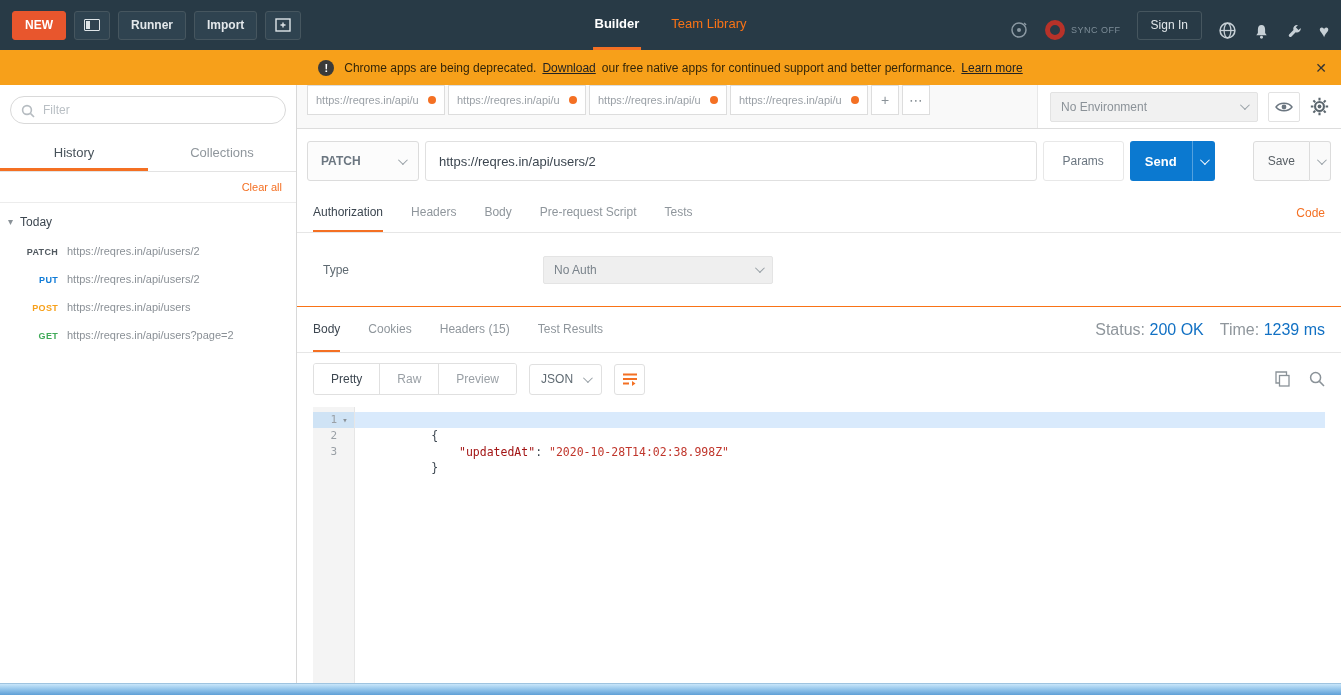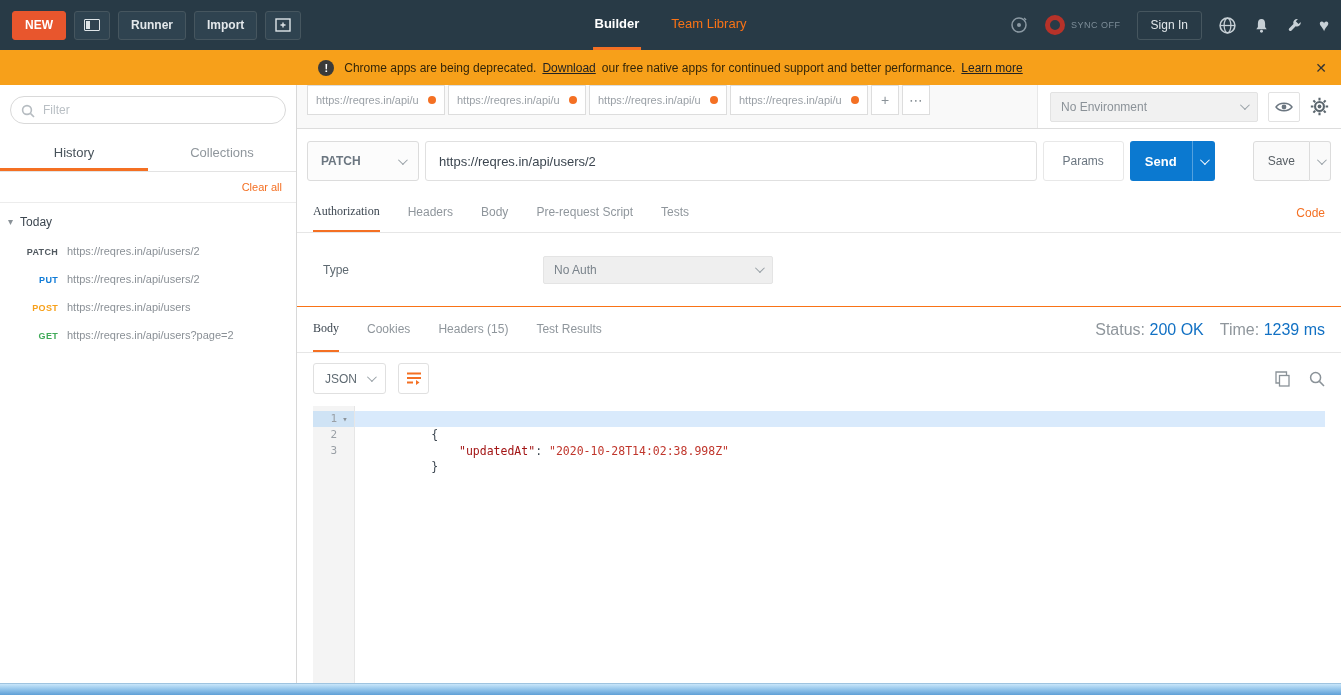--- a/index.html
+++ b/index.html
@@ -11,21 +11,21 @@
   .topbar { height: 50px; background: #283a46; display: flex; align-items: center; padding: 0 12px; position: relative; }
   .tb-left { display: flex; align-items: center; gap: 8px; }
   .tb-btn { background: #2f4350; border: 1px solid #46565f; color: #e3e8eb; font-size: 12px; font-weight: bold; height: 29px; padding: 0 12px; border-radius: 3px; display: flex; align-items: center; justify-content: center; }
   .tb-btn.primary { background: #e8562d; border-color: #e8562d; color: #fff; }
   .tb-iconbtn { width: 36px; padding: 0; }
   .layout-glyph { width: 16px; height: 12px; border: 1px solid #dfe5e8; border-radius: 1px; position: relative; display: inline-block; }
   .layout-glyph::before { content: ""; position: absolute; left: 1px; top: 1px; bottom: 1px; width: 4px; background: #dfe5e8; }
   .tb-nav { position: absolute; left: 50%; top: 0; transform: translateX(-50%); height: 100%; display: flex; gap: 28px; }
   .nav-item { height: 100%; display: flex; align-items: center; color: #f97316; font-size: 13px; border-bottom: 3px solid transparent; padding: 0 2px; cursor: pointer; }
   .nav-item.active { color: #fff; font-weight: bold; border-bottom-color: #f47023; }
-  .tb-right { margin-left: auto; display: flex; align-items: center; gap: 16px; }
+  .tb-right { margin-left: auto; display: flex; align-items: flex-end; gap: 16px; }
   .sync-wrap { display: flex; align-items: center; gap: 6px; }
   .sync-ring { width: 20px; height: 20px; border-radius: 50%; border: 5px solid #b73229; background: #283a46; }
   .sync-label { color: #7d8d98; font-size: 9px; letter-spacing: .5px; }
   .signin-btn { background: transparent; border: 1px solid #46565f; color: #e3e8eb; height: 29px; padding: 0 13px; border-radius: 3px; font-size: 12px; }
   .heart-glyph { color: #c7d0d6; font-size: 17px; line-height: 1; }
 
   
   .banner { height: 35px; background: #f7a01a; display: flex; align-items: center; justify-content: center; gap: 6px; font-size: 12px; color: #332508; position: relative; }
   .banner a { color: #222; text-decoration: underline; cursor: pointer; }
   .bang-circle { width: 16px; height: 16px; border-radius: 50%; background: #3a3a3a; color: #fff; font-weight: bold; font-size: 11px; display: flex; align-items: center; justify-content: center; margin-right: 4px; }
@@ -77,21 +77,21 @@
   .params-btn { height: 40px; padding: 0 19px; background: #fff; border: 1px solid #e8e8e8; border-radius: 3px; color: #6b7680; font-size: 12px; }
   .split { display: flex; }
   .send-main { height: 40px; padding: 0 15px; background: #0b79d0; color: #fff; border: none; border-radius: 3px 0 0 3px; font-size: 13px; font-weight: 600; }
   .send-caret { width: 23px; height: 40px; background: #0b79d0; border: none; border-left: 1px solid rgba(255,255,255,.3); border-radius: 0 3px 3px 0; display: flex; align-items: center; justify-content: center; }
   .save-group { margin-left: 32px; }
   .save-main { height: 40px; padding: 0 14px; background: #fafafa; border: 1px solid #dcdcdc; border-radius: 3px 0 0 3px; color: #596066; font-size: 12px; }
   .save-caret { width: 21px; height: 40px; background: #fafafa; border: 1px solid #dcdcdc; border-left: none; border-radius: 0 3px 3px 0; display: flex; align-items: center; justify-content: center; }
 
   .req-tabs { display: flex; align-items: center; gap: 28px; height: 40px; padding: 0 16px; border-bottom: 1px solid #e6e6e6; font-size: 12px; color: #8f969c; }
   .rtab { height: 100%; display: flex; align-items: center; border-bottom: 2px solid transparent; cursor: pointer; }
-  .rtab.active { color: #3c4650; border-bottom-color: #f47023; font-family: Liberation Serif, serif; }
+  .rtab.active { color: #3c4650; border-bottom-color: #f47023; }
   .code-link { margin-left: auto; color: #f47023; cursor: pointer; }
 
   .auth-panel { display: flex; align-items: center; padding: 0 16px; height: 74px; border-bottom: 1px solid #f97316; }
   .auth-label { width: 230px; color: #5f6a72; font-size: 12px; padding-left: 10px; }
   .type-select { width: 230px; height: 28px; background: #efefef; border: 1px solid #e4e4e4; border-radius: 2px; display: flex; align-items: center; justify-content: space-between; padding: 0 10px; color: #7a838b; font-size: 12px; cursor: pointer; }
 
   .resp-tabs { display: flex; align-items: center; gap: 28px; height: 46px; padding: 0 16px; border-bottom: 1px solid #e6e6e6; font-size: 12px; color: #8f969c; }
   .resp-meta { margin-left: auto; display: flex; align-items: center; gap: 16px; font-size: 16px; }
   .meta-label { color: #8f969c; }
   .meta-value { color: #1271c4; cursor: pointer; }
@@ -334,20 +334,25 @@
           <span class="meta-value">200 OK</span>
         </span>
         <span>
           <span class="meta-label">Time:</span>
           <span class="meta-value">1239 ms</span>
         </span>
       </div>
     </div>
 
     <div class="resp-toolbar">
+      <div class="view-group">
+        <button class="view-btn active">Pretty</button>
+        <button class="view-btn">Raw</button>
+        <button class="view-btn">Preview</button>
+      </div>
       <div class="format-select">
         <span>JSON</span>
         <span class="caret"></span>
       </div>
       <button class="wrap-btn">
         <svg width="16" height="15" viewBox="0 0 16 15">
           <path d="M1 2.5 H15 M1 7 H15 M1 11.5 H7" stroke="#f47023" stroke-width="1.8" fill="none"></path>
           <path d="M10 9 L13.5 11.5 L10 14 Z" fill="#f47023"></path>
         </svg>
       </button>

